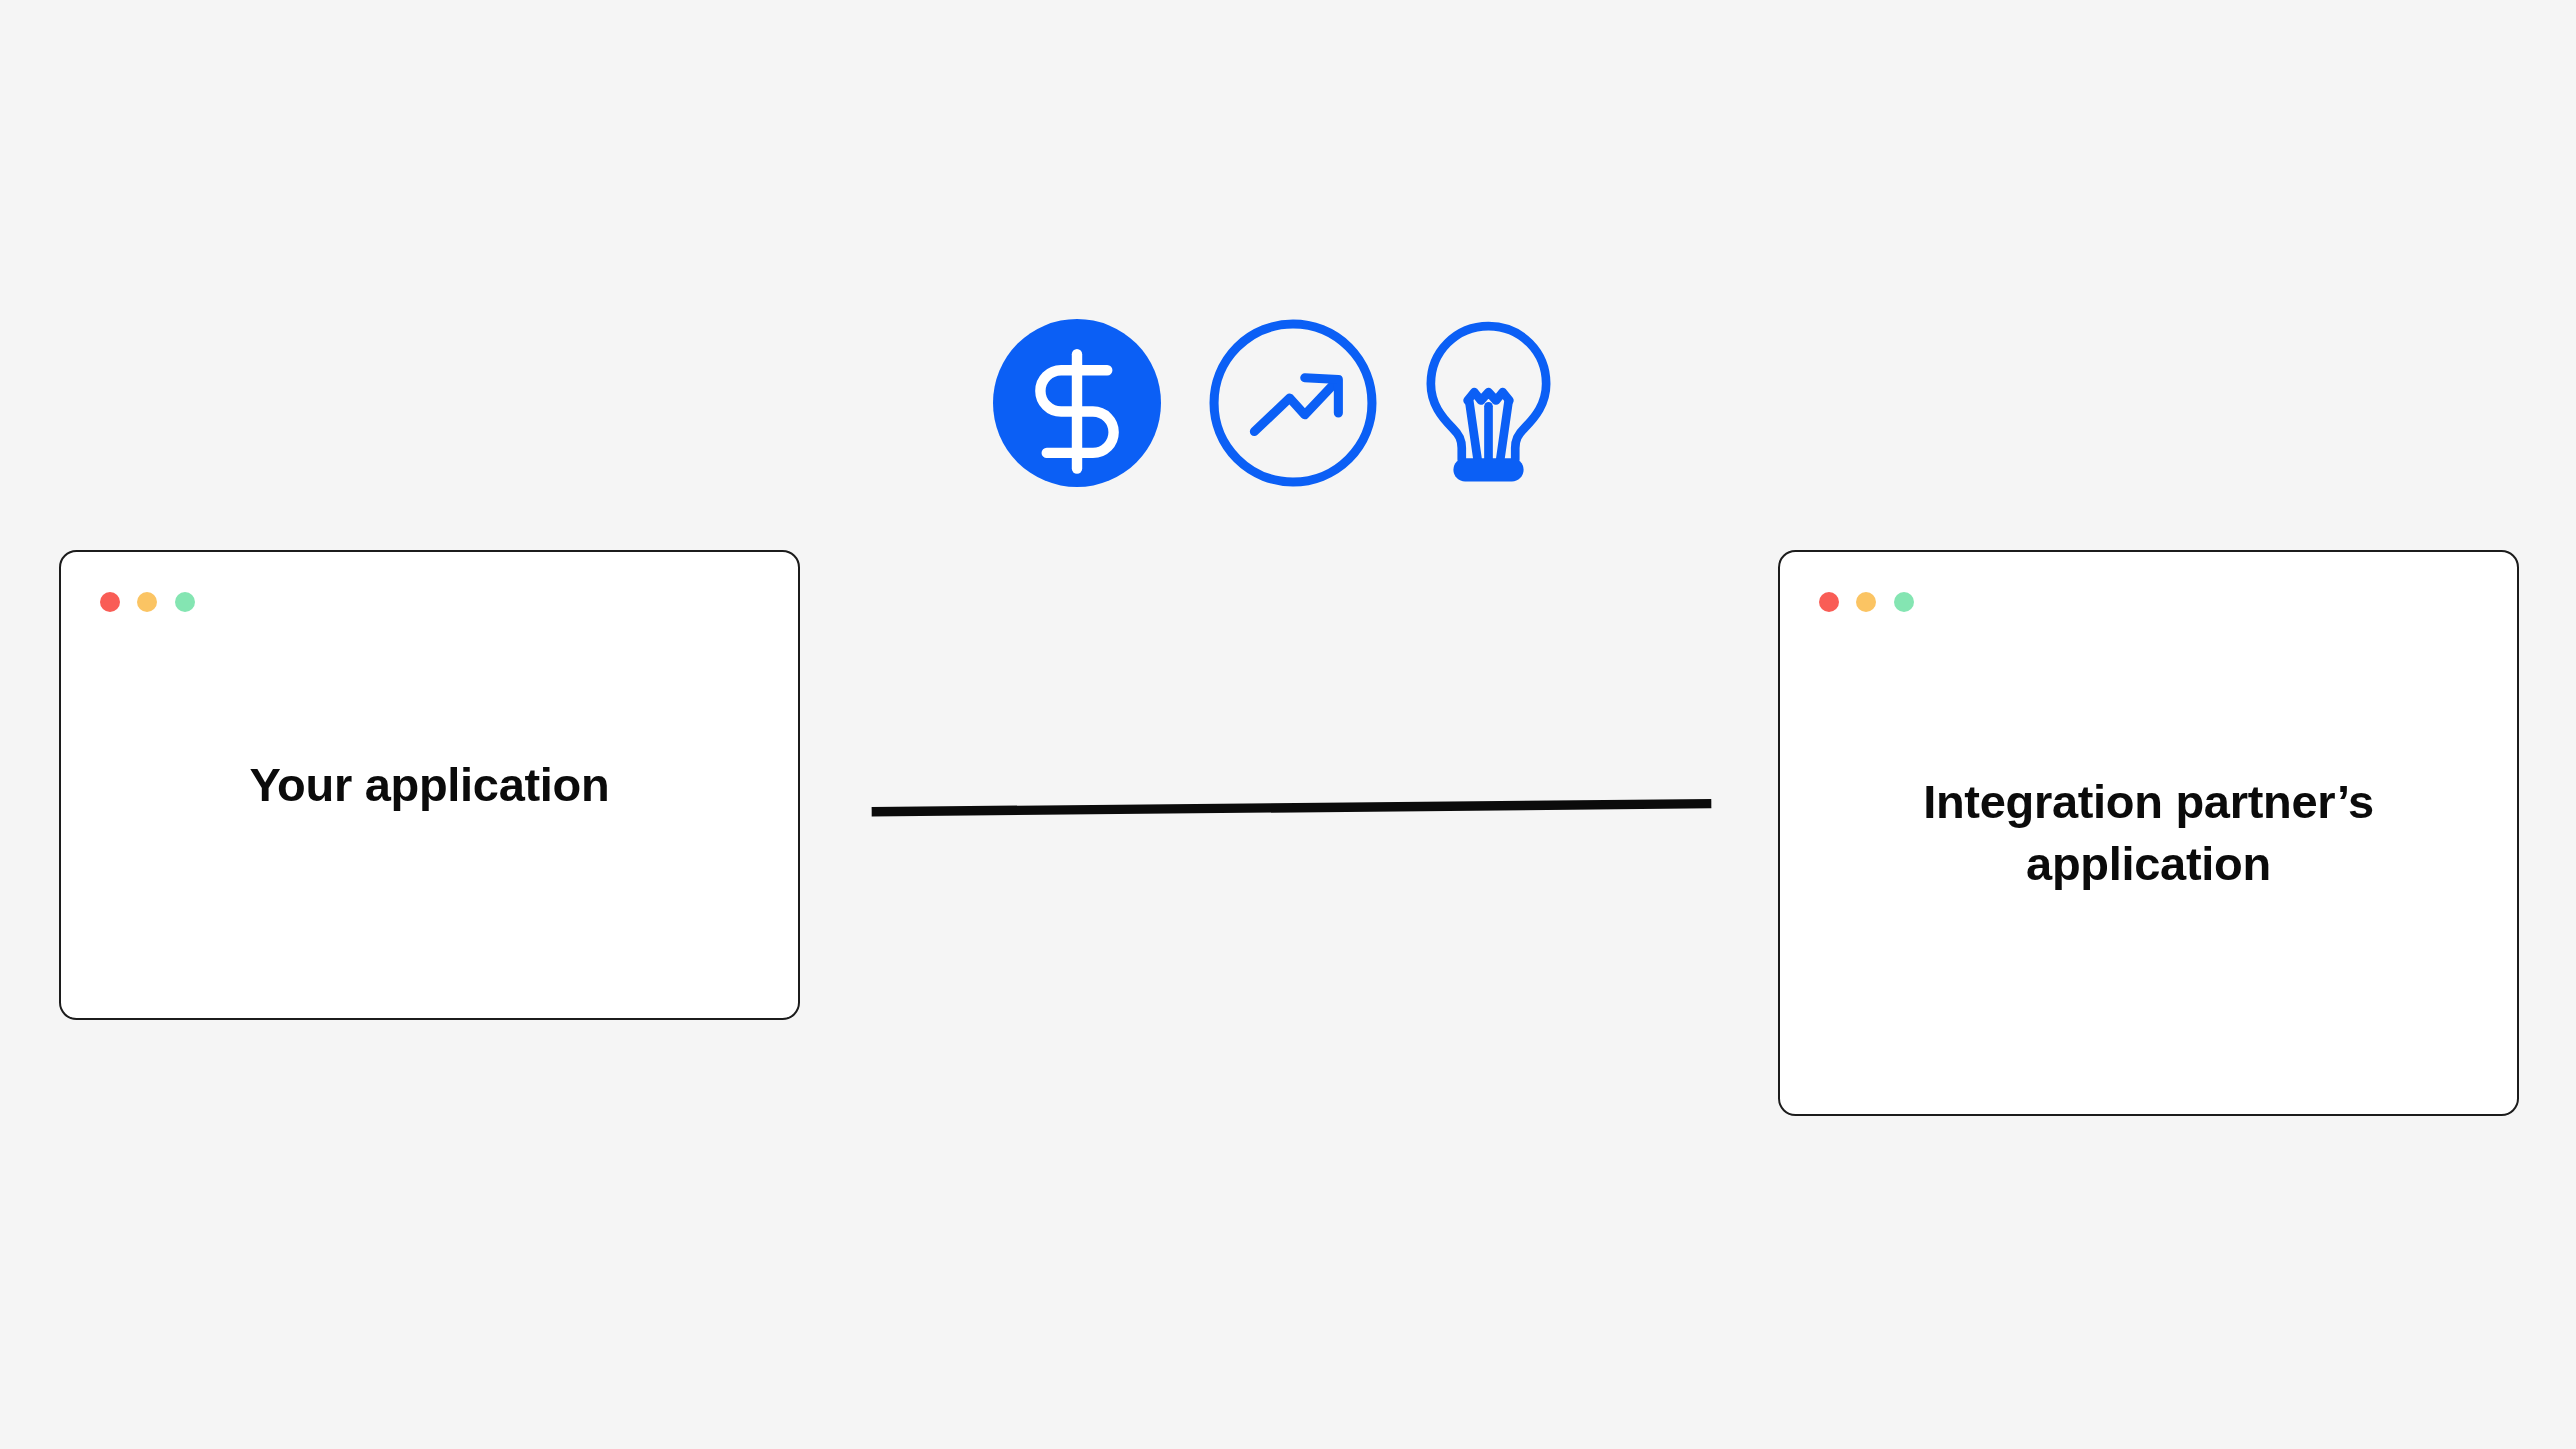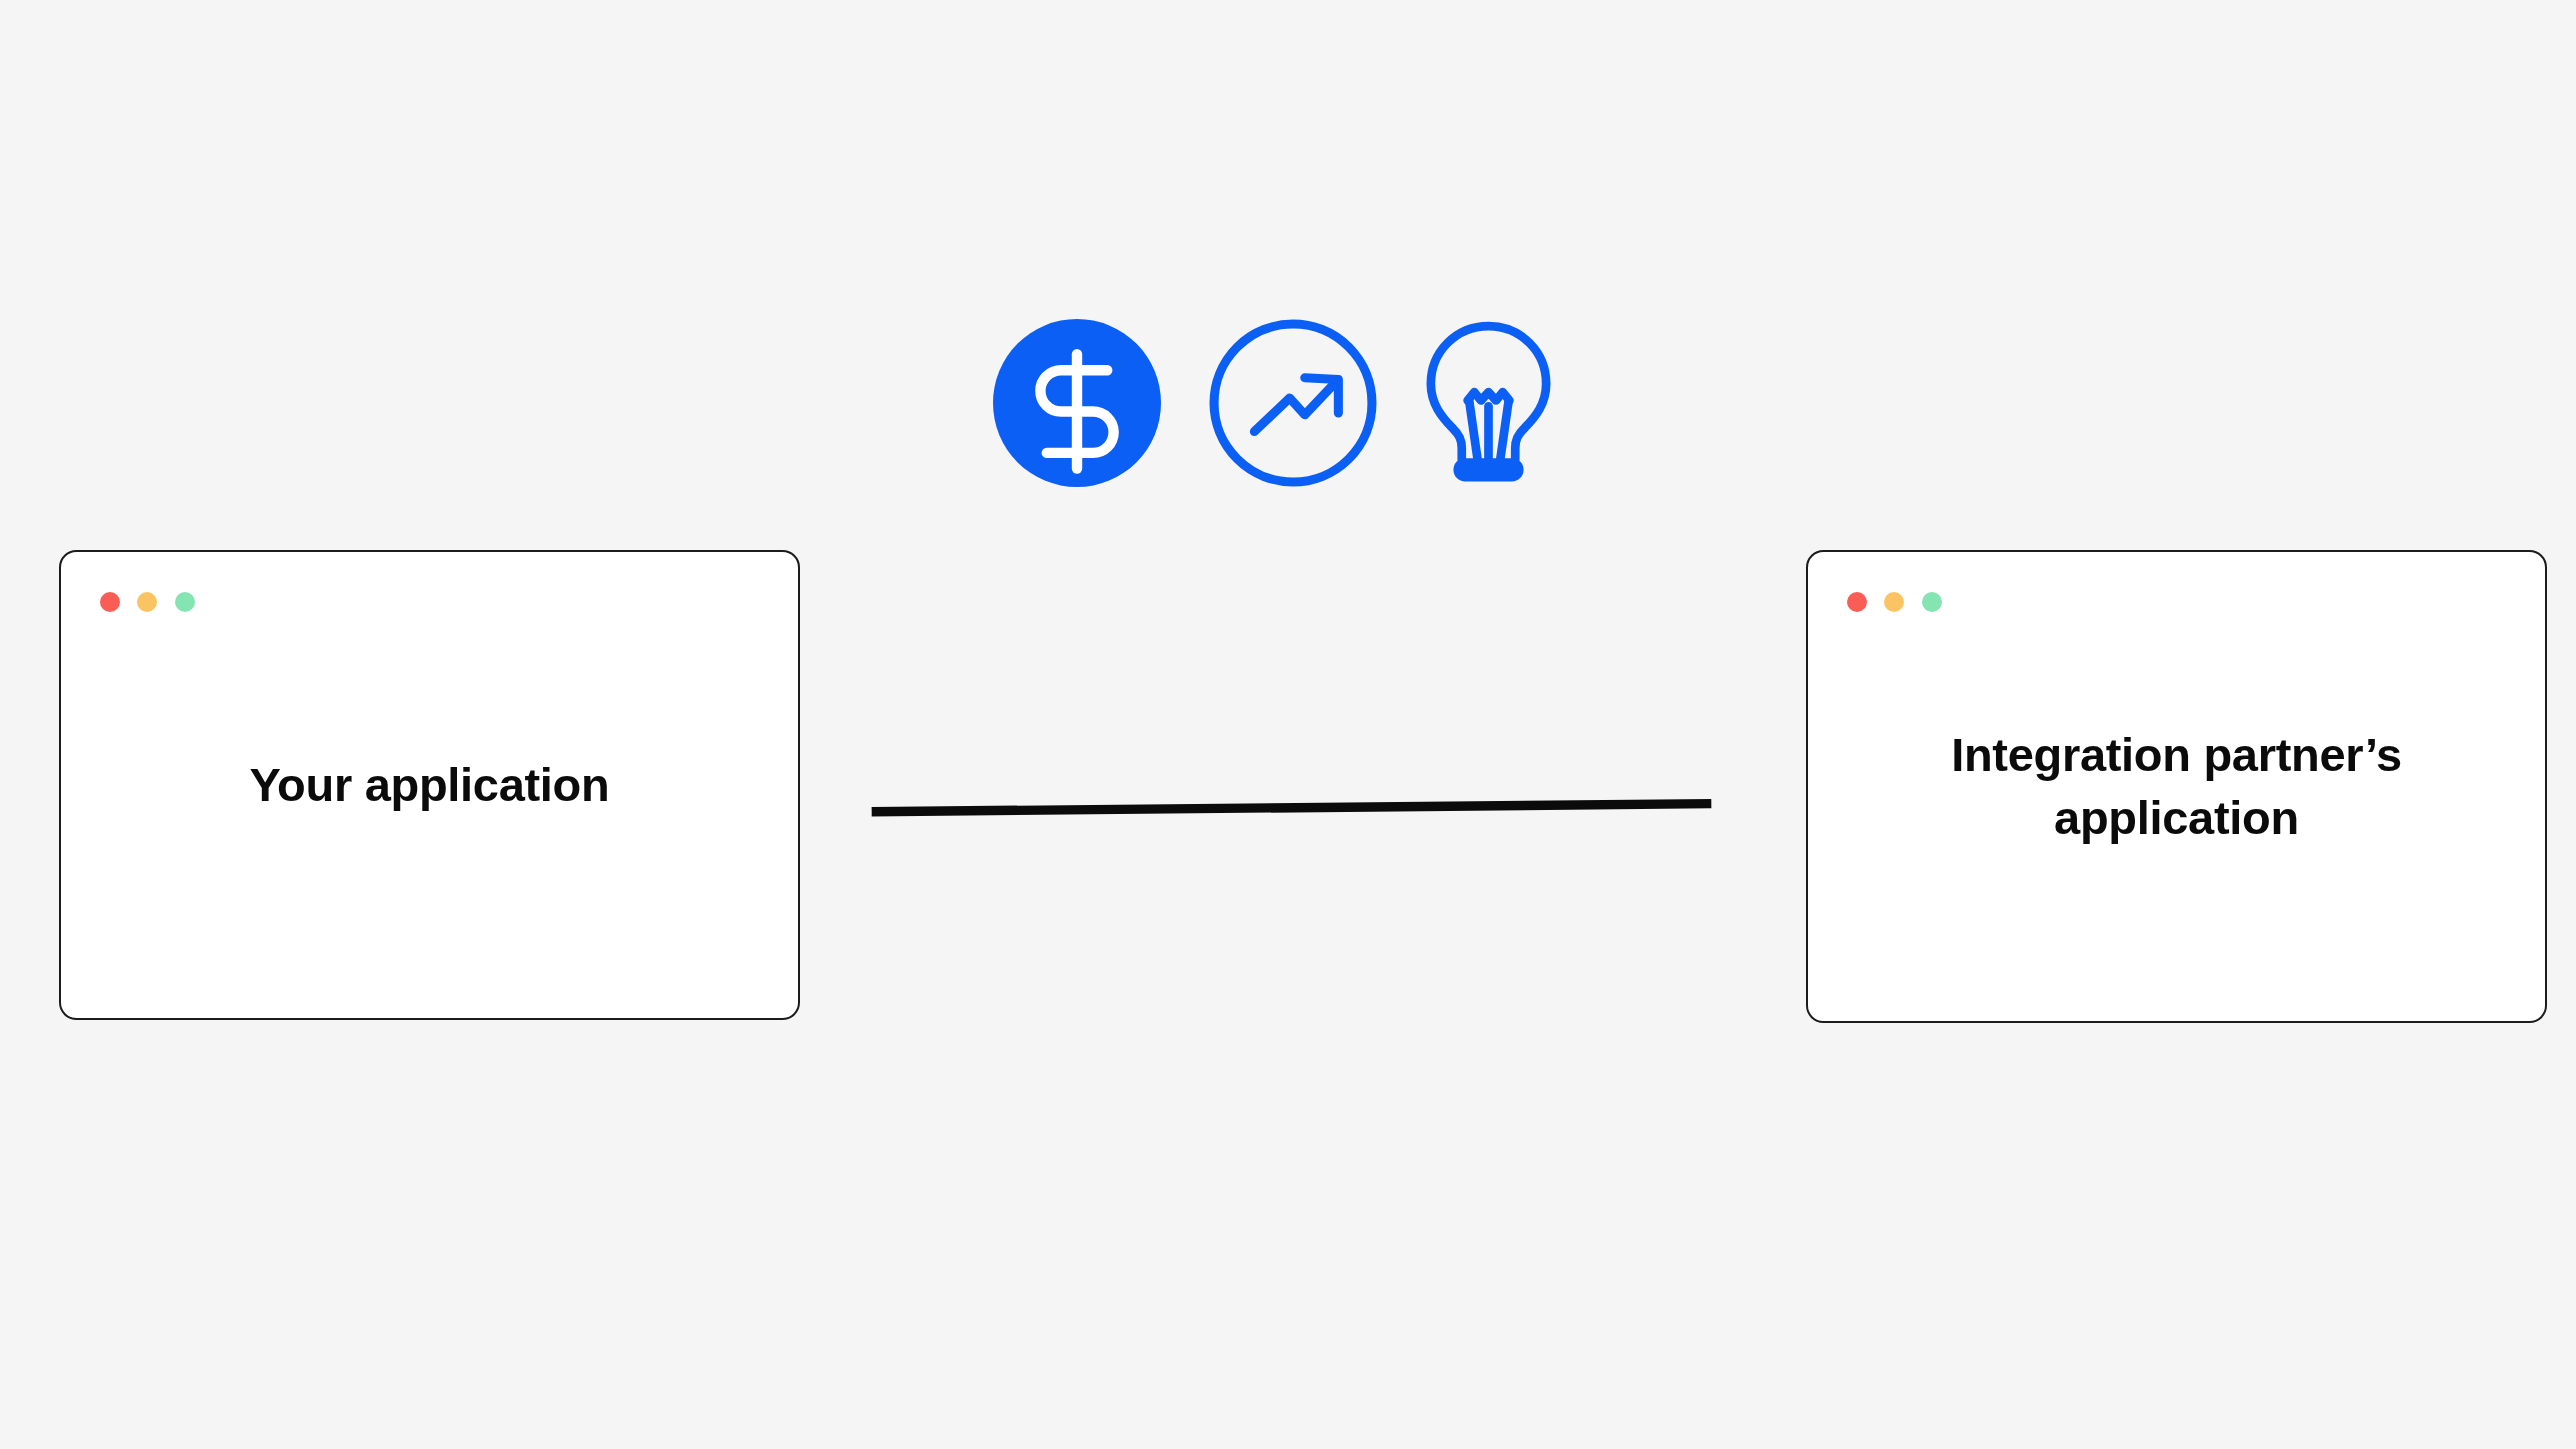--- a/index.html
+++ b/index.html
@@ -51,22 +51,21 @@
   .card-left {
     left: 59px;
     top: 550px;
     width: 741px;
     height: 470px;
   }
   .card-right {
     left: 1778px;
     top: 550px;
     width: 741px;
-    height: 473px;
-    margin-left: 28px;
+    height: 566px;
   }
   .dots {
     position: absolute;
     left: 39px;
     top: 40px;
     display: flex;
     align-items: center;
     gap: 17.4px;
   }
   .dot {

